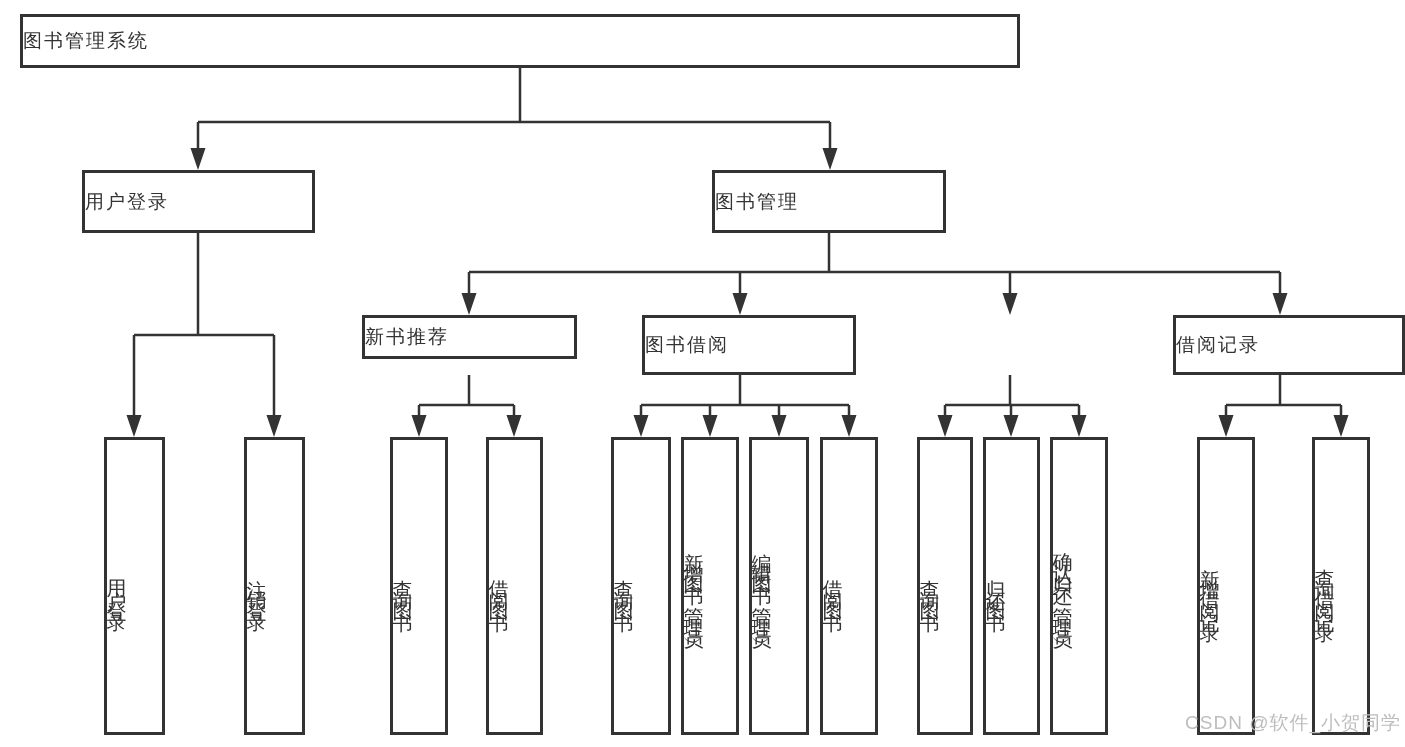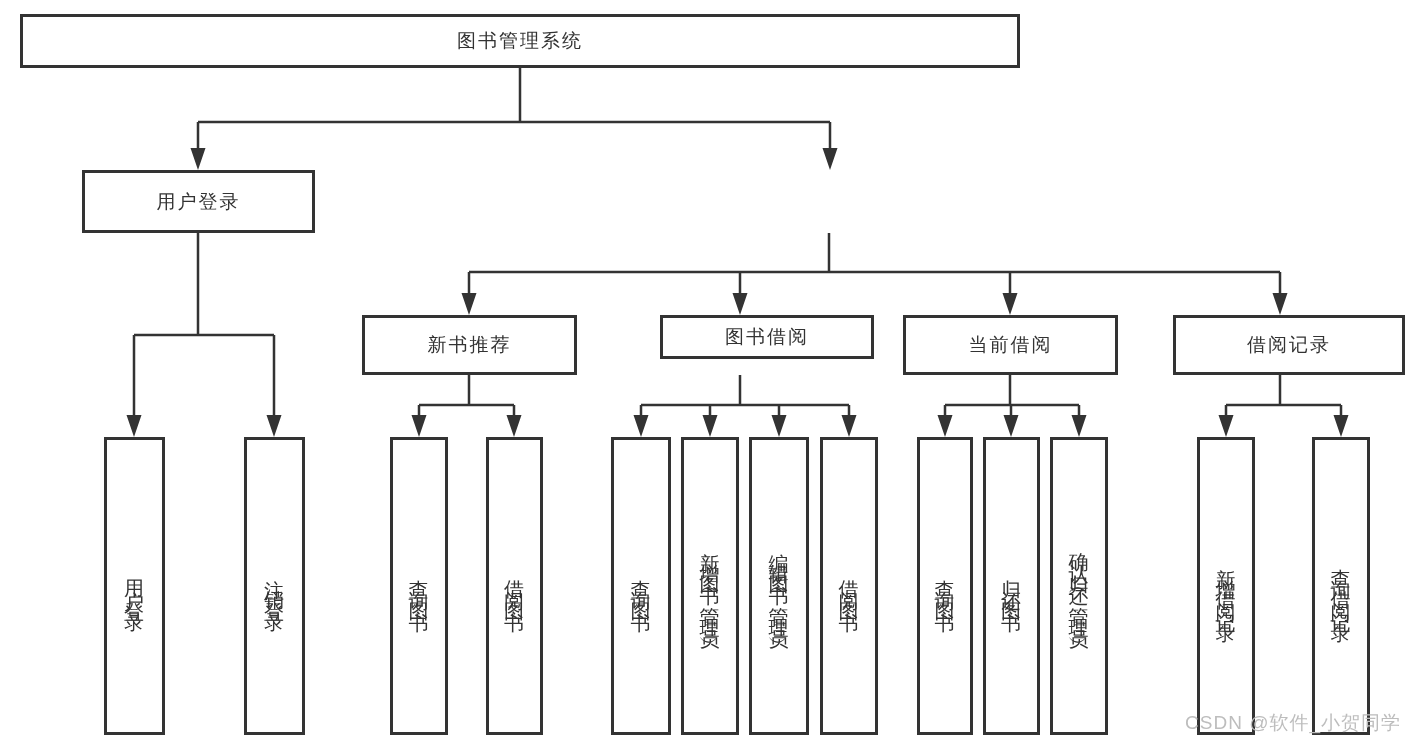--- a/index.html
+++ b/index.html
@@ -17,21 +17,21 @@
     background:var(--bg-color);
     overflow:hidden;
   }
   .connectors{position:absolute;left:0;top:0;pointer-events:none;}
   .connectors path.wire{stroke:var(--line-color);stroke-width:2.5;fill:none;}
   .connectors path.arrows{fill:var(--line-color);stroke:none;}
   .box{
     position:absolute;
     border:3px solid var(--line-color);
     background:var(--bg-color);
-    display:flex;align-items:center;justify-content:center;
+    display:flex;align-items:center;justify-content:flex-start;
     color:var(--text-color);
   }
   .hbox span{
     font-size:19px;letter-spacing:2px;white-space:nowrap;
     color:var(--text-color);
   }
   .vbox span{
     writing-mode:vertical-rl;
     font-size:20px;line-height:1;
     letter-spacing:11px;
@@ -80,29 +80,29 @@
       M1333.5,415 L1348.5,415 L1341,437 Z"></path>
   </svg>
 
   <div class="box hbox" style="left:20px;top:14px;width:1000px;height:54px">
     <span>图书管理系统</span>
   </div>
 
   <div class="box hbox" style="left:82px;top:170px;width:233px;height:63px">
     <span>用户登录</span>
   </div>
+  <div class="box hbox" style="left:712px;top:170px;width:234px;height:63px">
+    <span>图书管理</span>
+  </div>
 
-  <div class="box hbox" style="left:362px;top:315px;width:215px;height:60px">
+  <div class="box hbox" style="left:362px;top:315px;width:215px;height:44px">
     <span>新书推荐</span>
   </div>
-  <div class="box hbox" style="left:660px;top:315px;width:214px;height:44px">
+  <div class="box hbox" style="left:642px;top:315px;width:214px;height:60px">
     <span>图书借阅</span>
-  </div>
-  <div class="box hbox" style="left:903px;top:315px;width:215px;height:60px">
-    <span>当前借阅</span>
   </div>
   <div class="box hbox" style="left:1173px;top:315px;width:232px;height:60px">
     <span>借阅记录</span>
   </div>
 
   <div class="box vbox" style="left:104px;top:437px;width:61px;height:298px">
     <span>用户登录</span>
   </div>
   <div class="box vbox" style="left:244px;top:437px;width:61px;height:298px">
     <span>注销登录</span>

